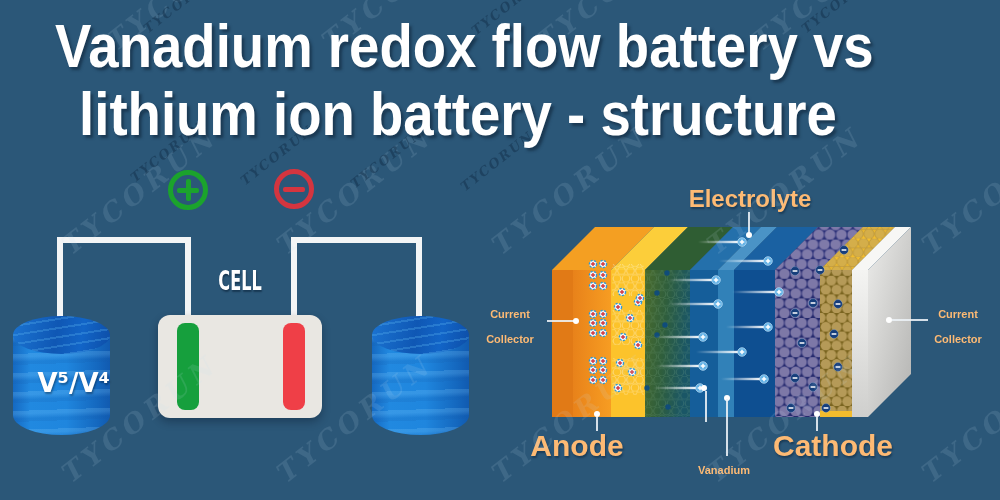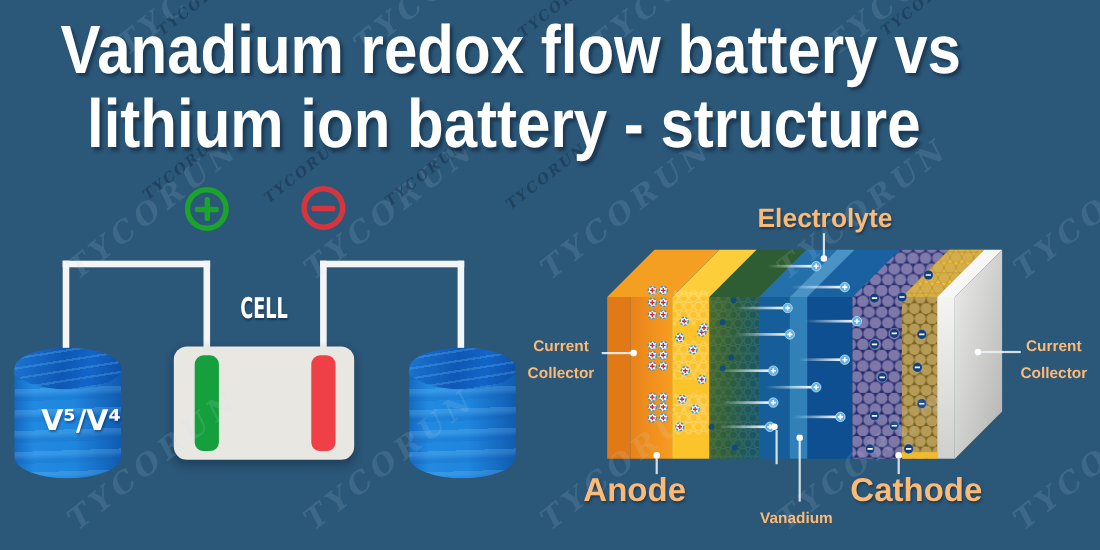--- a/index.html
+++ b/index.html
@@ -51,21 +51,21 @@
   .tank-label{position:absolute;left:0;top:52px;width:100%;text-align:right;color:#fff;
       font-family:"DejaVu Sans",sans-serif;font-weight:700;font-size:26px;
       text-shadow:1px 2px 2px rgba(0,20,40,.4);}
 
   
   .battery3d{position:absolute;left:545px;top:220px;width:380px;height:205px;z-index:3;}
 
   .lbl{position:absolute;color:#fdba74;z-index:4;text-align:center;}
   .lbl.big{font-weight:700;font-size:30px;text-shadow:1px 2px 2px rgba(0,20,40,.4);}
   .lbl.med{font-weight:700;font-size:24px;text-shadow:1px 2px 2px rgba(0,20,40,.4);}
-  .lbl.small{font-weight:600;font-size:14px;line-height:25px;}
+  .lbl.small{font-weight:600;font-size:11px;line-height:25px;}
   .lead-line{position:absolute;background:rgba(237,243,247,.88);z-index:4;}
   .lead-dot{position:absolute;width:6px;height:6px;border-radius:50%;background:#fff;z-index:4;}
 </style>
 </head>
 <body>
 
 <div class="stage">
 
   <div class="title">
     <span class="title-line">Vanadium redox flow battery vs</span>

